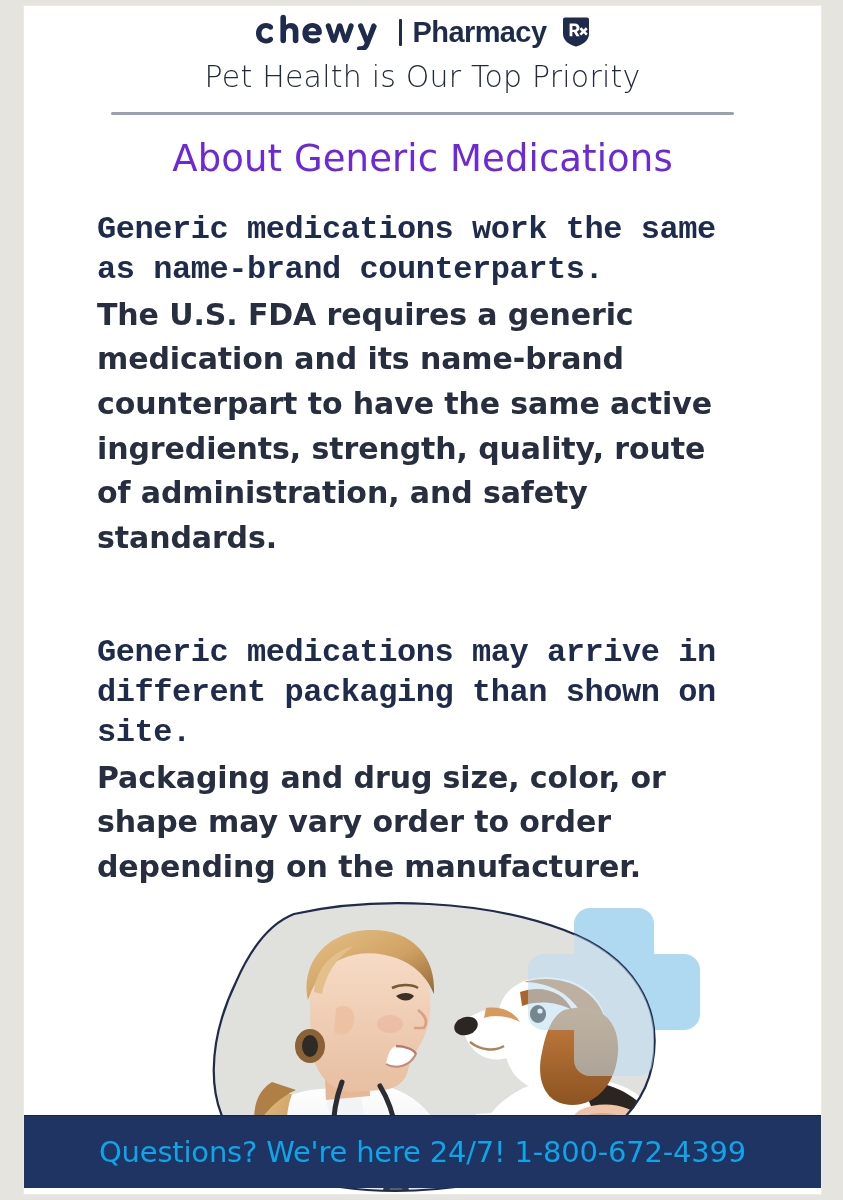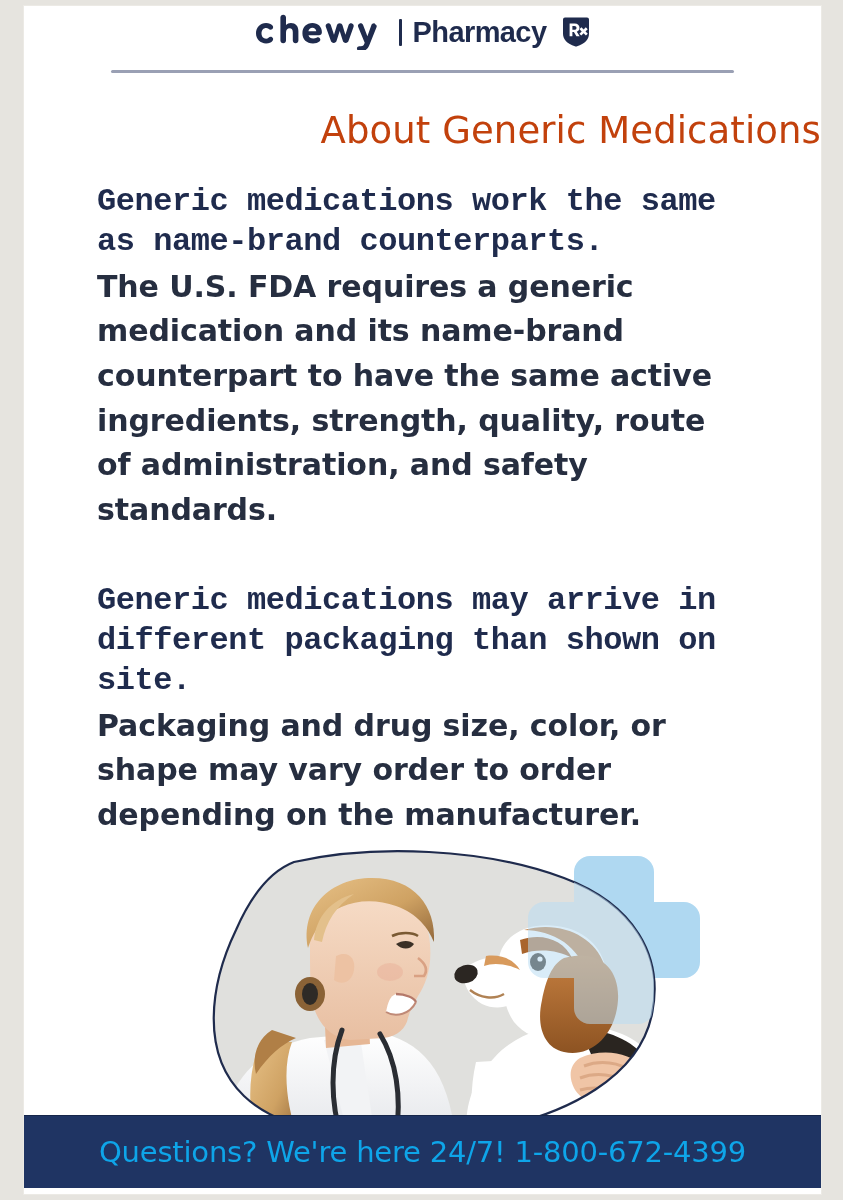--- a/index.html
+++ b/index.html
@@ -83,36 +83,36 @@
   .header-rule {
     width: 623px;
     height: 3px;
     background: #9aa0b4;
     margin: 18px auto 0 auto;
     border-radius: 2px;
   }
 
   
   .page-title {
-    text-align: right;
+    text-align: center;
     font-size: 37px;
     font-weight: 400;
-    color: #c2410c;
+    color: #6d28d9;
     letter-spacing: 0.1px;
-    margin-top: 36px;
+    margin-top: 22px;
     font-family: "DejaVu Sans", sans-serif;
   }
 
   
   .content {
     padding: 0 72px 0 73px;
     margin-top: 30px;
   }
   .section { margin-bottom: 0; }
-  .section + .section { margin-top: 48px; }
+  .section + .section { margin-top: 72px; }
 
   .sec-head {
     font-size: 32px;
     font-weight: bold;
     color: #1f2b4d;
     line-height: 1.26;
     letter-spacing: -0.45px;
     font-family: Liberation Mono, monospace;
   }
   .sec-body {
@@ -197,20 +197,21 @@
             <svg class="rx-badge" width="34" height="36" viewBox="0 0 34 36" xmlns="http://www.w3.org/2000/svg">
               <path d="M5 3.5h24a2 2 0 0 1 2 2v14.2c0 5.6-4.2 9.9-11.9 12.6a3.4 3.4 0 0 1-2.2 0C9.2 29.6 5 25.3 5 19.7V5.5a2 2 0 0 1 2-2z" fill="#1f2b4d" transform="translate(-1,0)"></path>
               <g fill="#ffffff">
                 <path d="M10.6 9.5h5.1c2.9 0 4.8 1.7 4.8 4.3 0 1.9-1 3.3-2.7 3.9l2.9 4.6h-3.3l-2.5-4.2h-1.5v4.2h-2.8V9.5zm4.8 6.2c1.3 0 2.1-.7 2.1-1.8s-.8-1.8-2.1-1.8h-2v3.6h2z"></path>
                 <path d="M20.5 15.2l1.9-1.9 2.2 2.2 2.2-2.2 1.9 1.9-2.2 2.2 2.3 2.3-1.9 1.9-2.3-2.3-2.3 2.3-1.9-1.9 2.3-2.3-2.2-2.2z"></path>
               </g>
             </svg>
           </span>
         </div>
 
+        <div class="tagline">Pet Health is Our Top Priority</div>
 
         <div class="header-rule"></div>
       </div>
 
       <div class="page-title">About Generic Medications</div>
 
       <div class="content">
 
         <div class="section">
           <div class="sec-head">Generic medications work the same as name-brand counterparts.</div>

